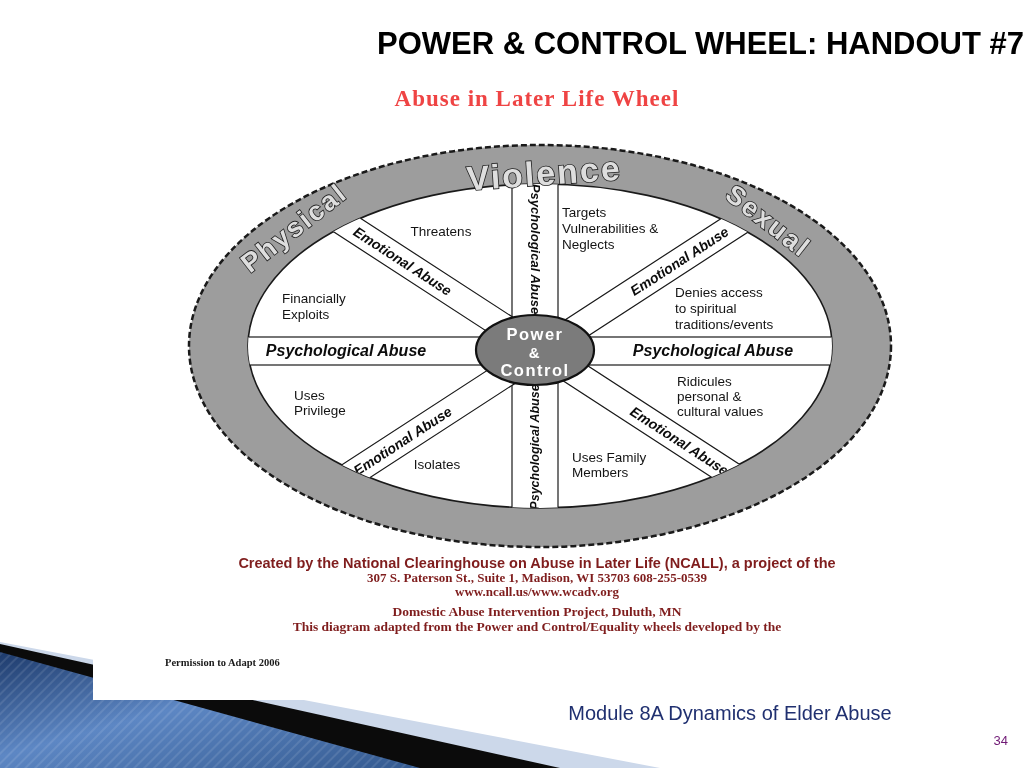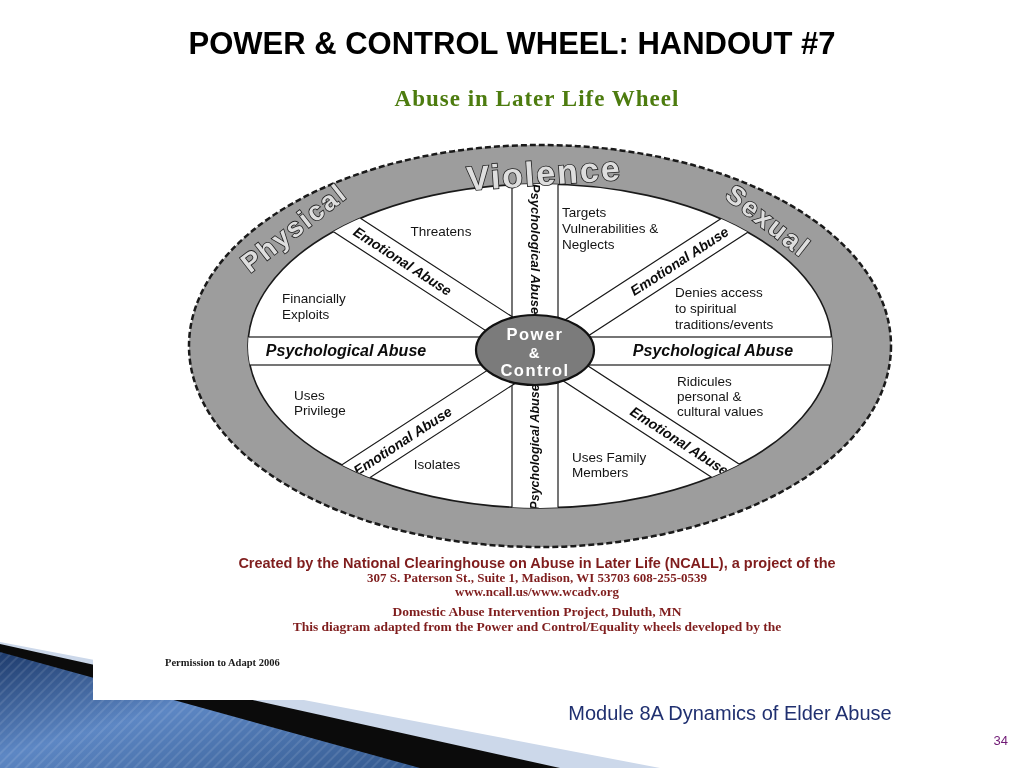--- a/index.html
+++ b/index.html
@@ -10,26 +10,26 @@
 
   
   #corner-svg{left:0;top:0;width:1024px;height:768px;z-index:1;}
 
   
   #handout-page{left:93px;top:76px;width:822px;height:624px;background:#ffffff;z-index:2;}
 
   
   .layer3{z-index:3;}
 
-  #slide-title{left:0;top:26px;width:1024px;text-align:center;
+  #slide-title{left:0;top:26px;width:1024px;text-align:right;
 ate    color:#22226f;font-size:31px;font-weight:bold;letter-spacing:0px;}
 
   #handout-heading{left:137px;top:86px;width:800px;text-align:center;
     font-family:"Liberation Serif",serif;font-weight:bold;font-size:23px;
-    letter-spacing:1px;color:#4d7c0f;}
+    letter-spacing:1px;color:#ef4444;}
 
   #wheel-svg{left:0;top:0;width:1024px;height:768px;z-index:3;}
 
   #credits{left:137px;top:555px;width:800px;text-align:center;color:#7f1d1d;}
   .credit-sans{font-size:14.5px;font-weight:bold;line-height:16px;}
   .credit-serif{font-family:Liberation Serif, serif;font-size:13px;font-weight:bold;line-height:13.5px;}
   .credit-gap{height:6px;}
   .adapted-serif{font-family:"Liberation Serif",serif;font-size:13.5px;font-weight:bold;line-height:15px;}
 
   #permission-note{left:165px;top:657px;font-family:"Liberation Serif",serif;

